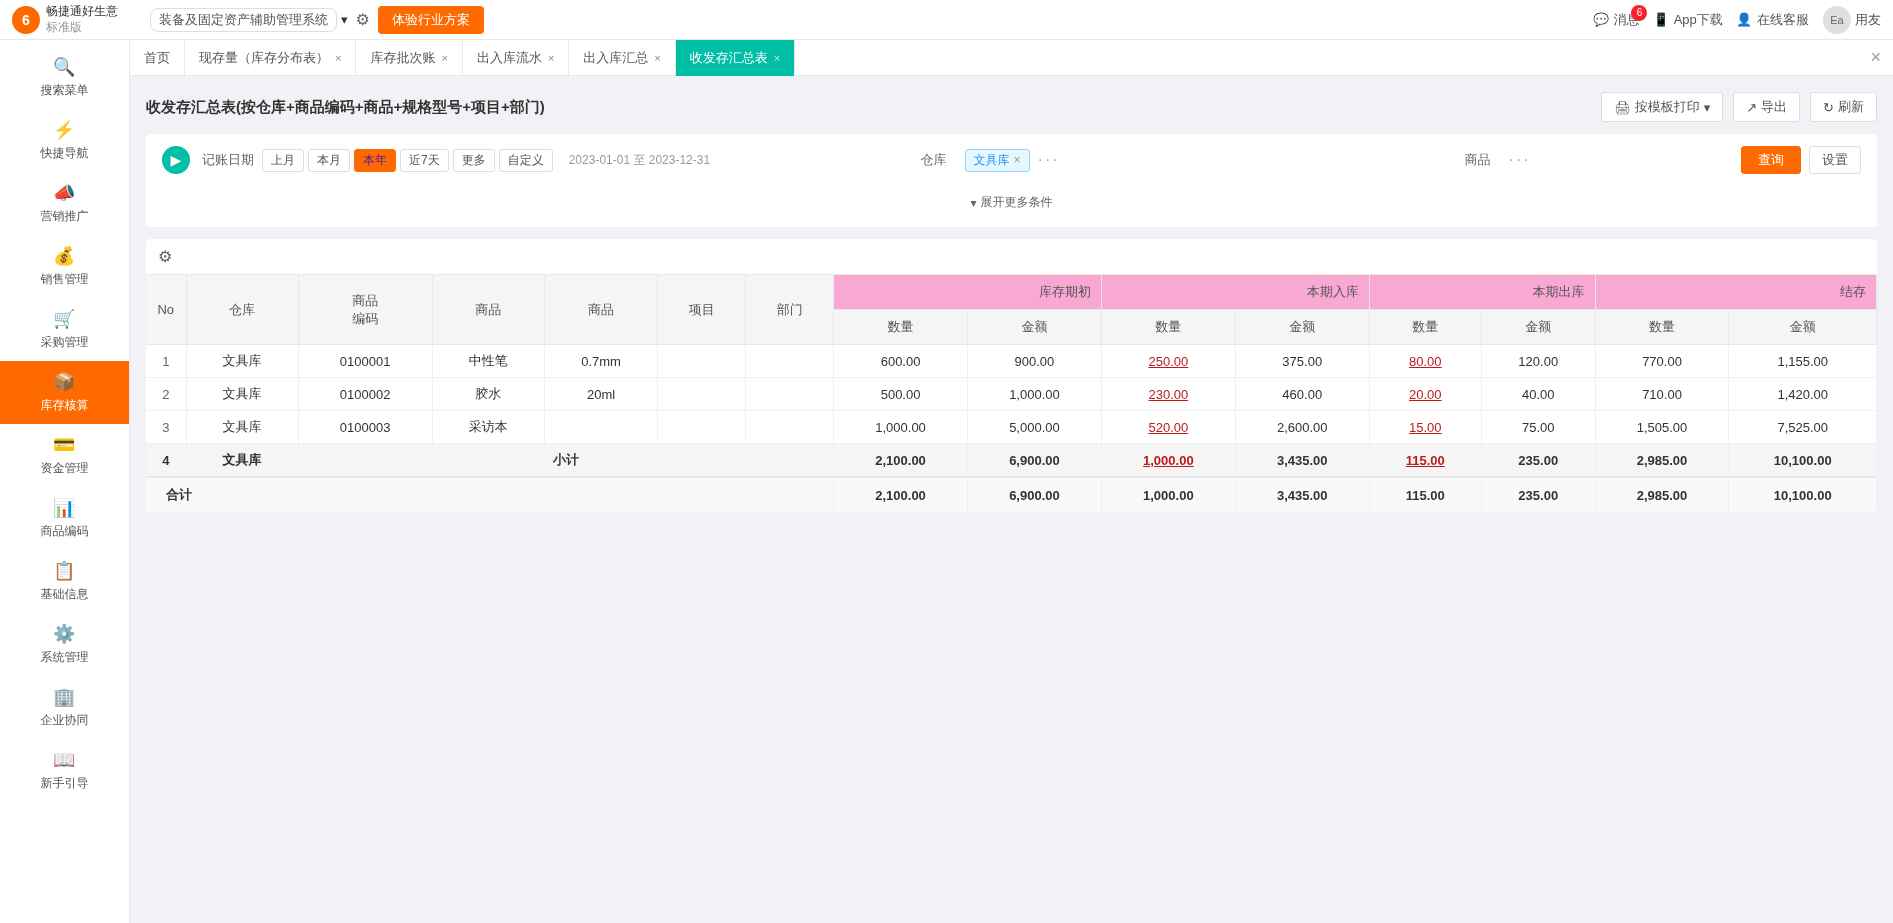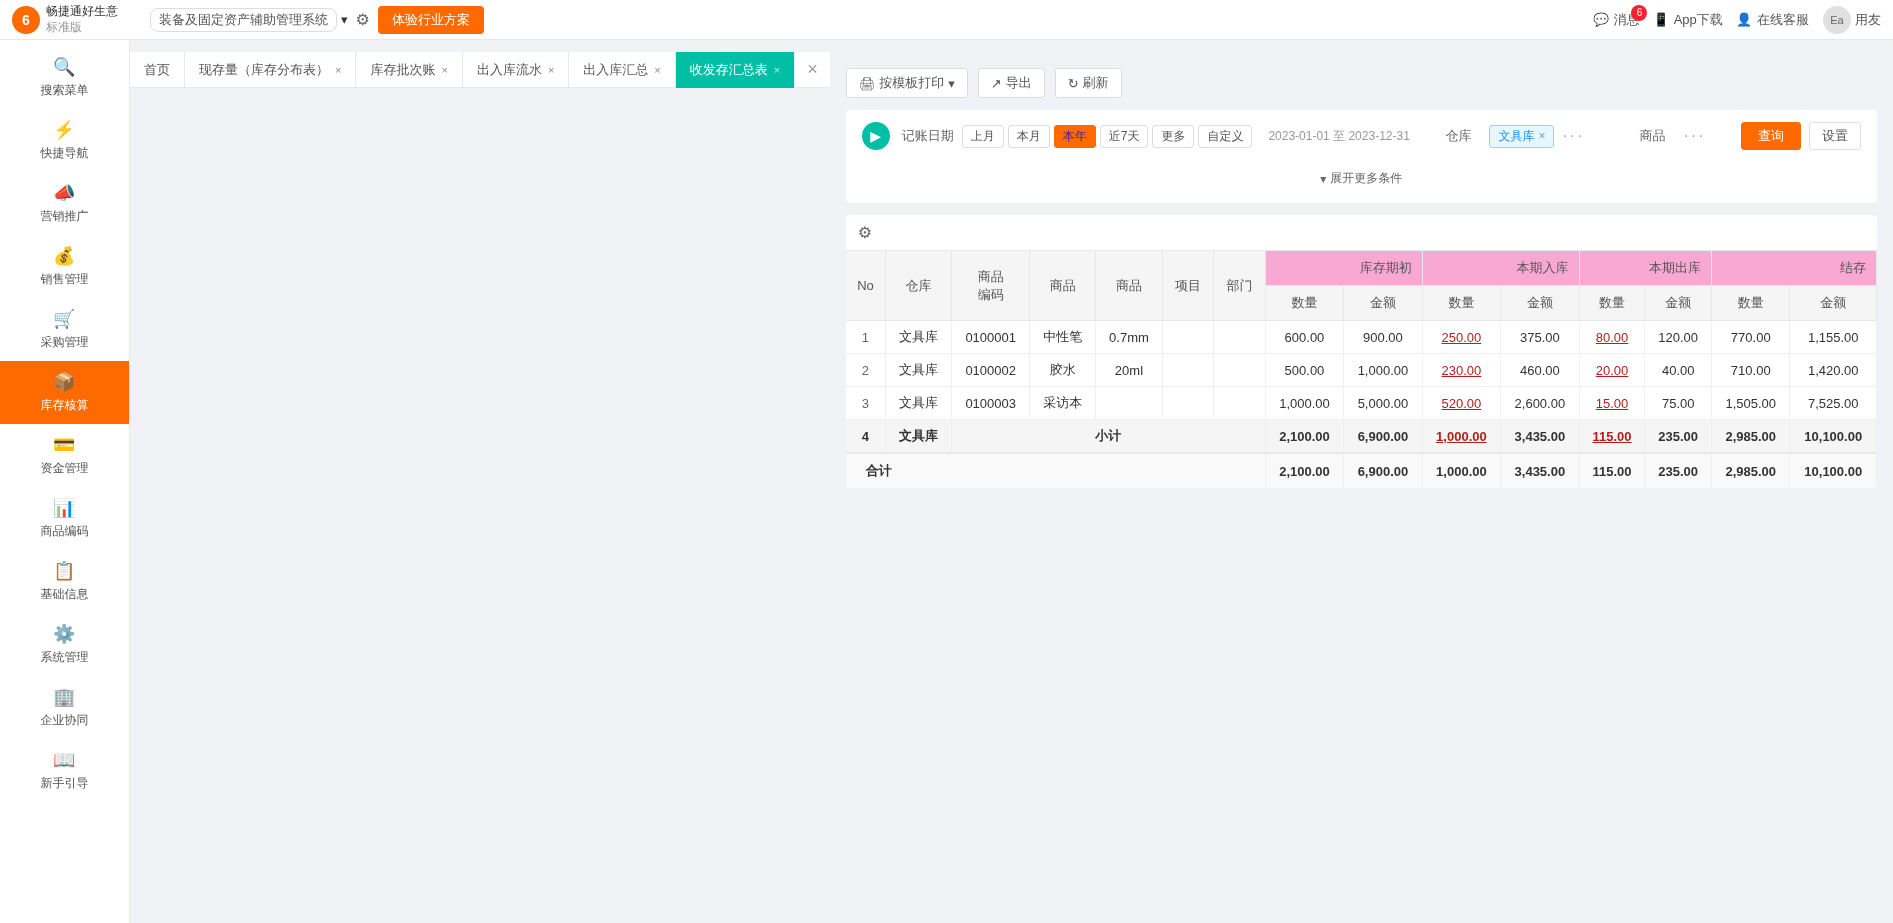--- a/index.html
+++ b/index.html
@@ -24,21 +24,21 @@
     .main-layout { display: flex; flex: 1; overflow: hidden; }
 
     
     .sidebar { width: 130px; background: #fff; border-right: 1px solid #e8e8e8; display: flex; flex-direction: column; flex-shrink: 0; padding-top: 6px; }
     .sidebar-item { display: flex; flex-direction: column; align-items: center; padding: 10px 0; cursor: pointer; color: #555; font-size: 12px; gap: 4px; transition: color 0.2s; }
     .sidebar-item.active { color: #fff; background: #ff6a00; }
     .sidebar-icon { font-size: 18px; }
     .sidebar-label { font-size: 12px; }
 
     
-    .content-area { flex: 1; display: flex; flex-direction: row; overflow: hidden; background: #f0f2f5; margin-top: 12px; }
+    .content-area { flex: 1; display: flex; flex-direction: column; overflow: hidden; background: #f0f2f5; }
 
     
     .tab-bar { display: flex; align-items: center; background: #fff; border-bottom: 1px solid #e8e8e8; flex-shrink: 0; height: 36px; }
     .tab { display: flex; align-items: center; padding: 0 14px; height: 36px; cursor: pointer; font-size: 13px; color: #555; border-right: 1px solid #e8e8e8; gap: 6px; white-space: nowrap; }
     .tab.active { background: #00bfa5; color: #fff; }
     .tab .close-icon { font-size: 11px; cursor: pointer; opacity: 0.7; }
     .tab-close-all { margin-left: auto; padding: 0 12px; color: #999; font-size: 18px; cursor: pointer; }
 
     
     .page-content { flex: 1; overflow: auto; padding: 16px; }
@@ -205,20 +205,21 @@
       <div class="tab active">
         <span>收发存汇总表</span>
         <span class="close-icon">×</span>
       </div>
       <div class="tab-close-all">×</div>
     </div>
 
     <div class="page-content">
 
       <div class="page-header">
+        <div class="page-title">收发存汇总表(按仓库+商品编码+商品+规格型号+项目+部门)</div>
         <div class="page-actions">
           <div class="action-btn">
             <span>🖨</span>
             <span>按模板打印</span>
             <span>▾</span>
           </div>
           <div class="action-btn">
             <span>↗</span>
             <span>导出</span>
           </div>

